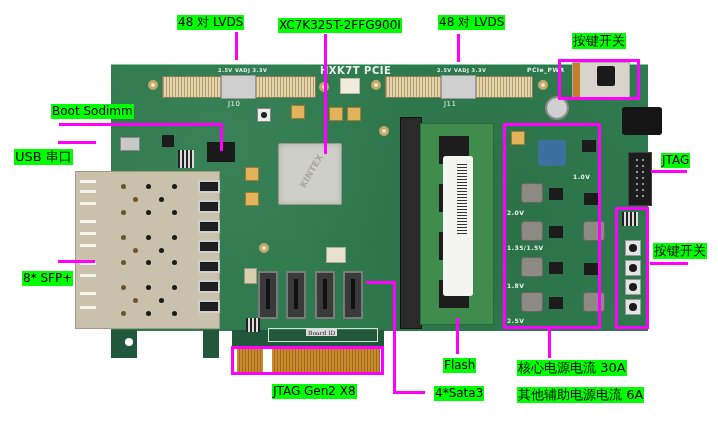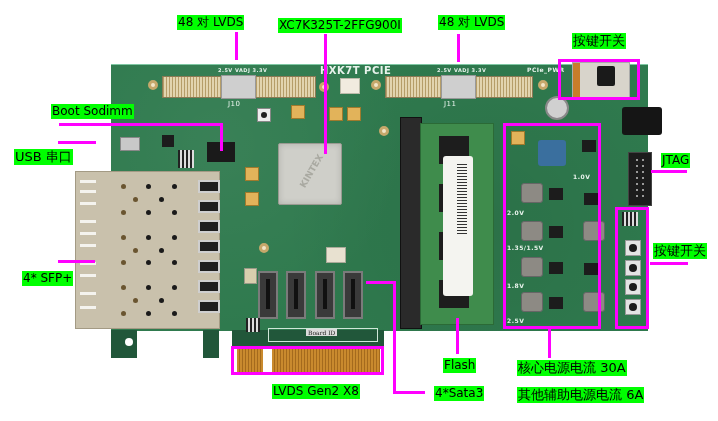--- a/index.html
+++ b/index.html
@@ -255,34 +255,34 @@
 <div class="label" style="left:51px; top:104px;">Boot Sodimm</div>
 <div class="mline" style="left:59px; top:123px; width:163px; height:3px;"></div>
 <div class="mline" style="left:220px; top:123px; width:3px; height:28px;"></div>
 
 <div class="label cjk" style="left:14px; top:149px;">USB 串口</div>
 <div class="mline" style="left:58px; top:141px; width:38px; height:3px;"></div>
 
 <div class="label" style="left:661px; top:153px;">JTAG</div>
 <div class="mline" style="left:651px; top:170px; width:36px; height:3px;"></div>
 
-<div class="label" style="left:22px; top:271px;">4* SFP+</div>
+<div class="label" style="left:22px; top:271px;">8* SFP+</div>
 <div class="mline" style="left:58px; top:260px; width:37px; height:3px;"></div>
 
 <div class="label cjk" style="left:653px; top:243px;">按键开关</div>
 <div class="mline" style="left:650px; top:262px; width:38px; height:3px;"></div>
 <div class="mbox" style="left:615px; top:207px; width:34px; height:122px;"></div>
 
 <div class="mbox" style="left:503px; top:123px; width:98px; height:206px;"></div>
 <div class="mline" style="left:548px; top:329px; width:3px; height:29px;"></div>
 <div class="label cjk" style="left:517px; top:360px;">核心电源电流 30A</div>
 <div class="label cjk" style="left:517px; top:387px;">其他辅助电源电流 6A</div>
 
 <div class="mline" style="left:456px; top:318px; width:3px; height:36px;"></div>
 <div class="label" style="left:443px; top:358px;">Flash</div>
 
 <div class="mbox" style="left:231px; top:346px; width:153px; height:29px;"></div>
-<div class="label" style="left:272px; top:384px;">LVDS Gen2 X8</div>
+<div class="label" style="left:272px; top:384px;">JTAG Gen2 X8</div>
 
 <div class="mline" style="left:366px; top:281px; width:30px; height:3px;"></div>
 <div class="mline" style="left:393px; top:281px; width:3px; height:112px;"></div>
 <div class="mline" style="left:393px; top:391px; width:32px; height:3px;"></div>
 <div class="label" style="left:434px; top:386px;">4*Sata3</div>
 
 </body></html>

